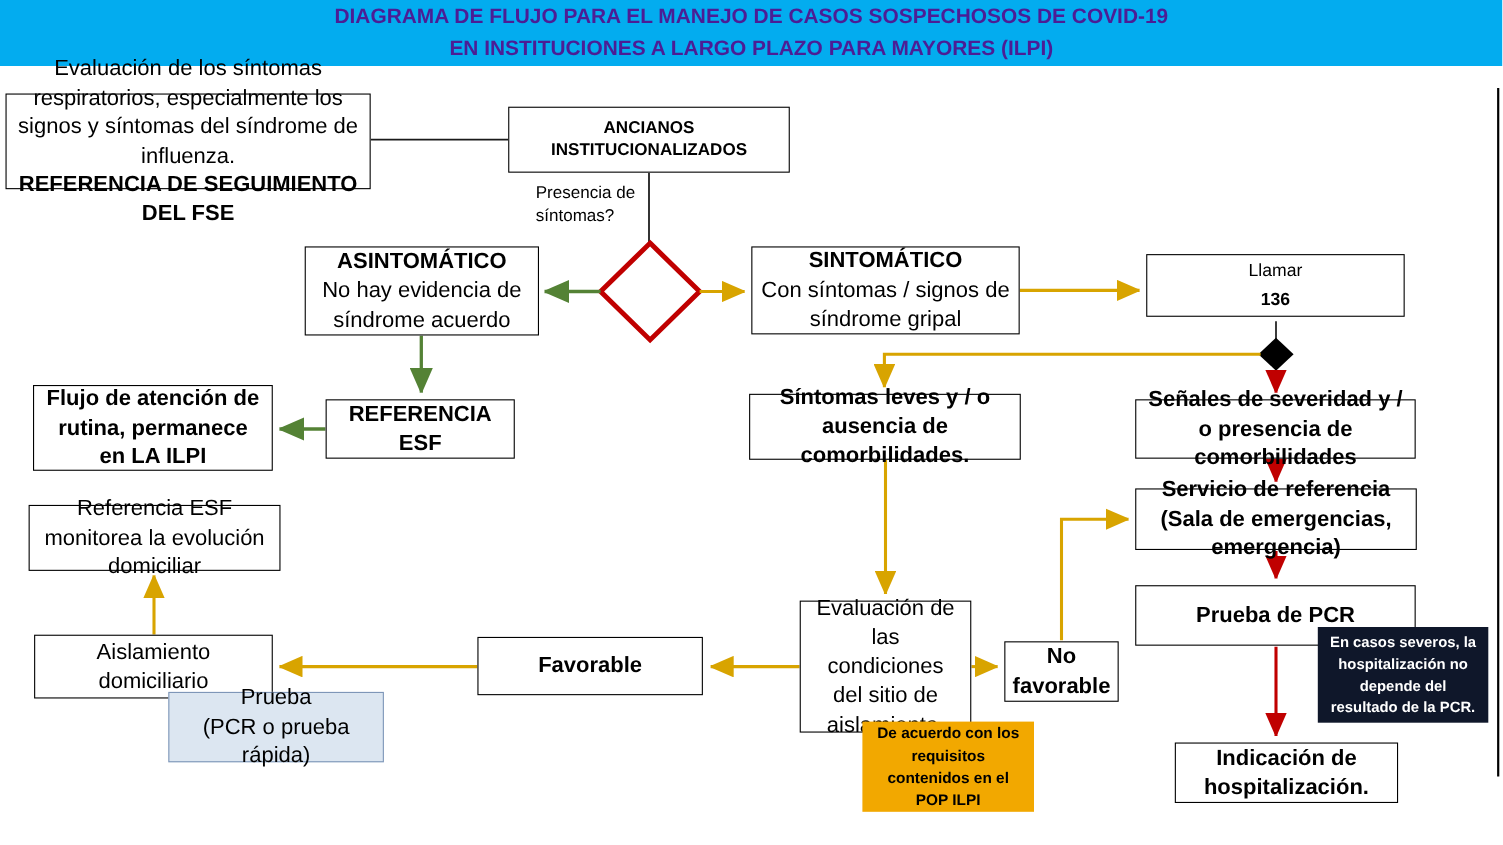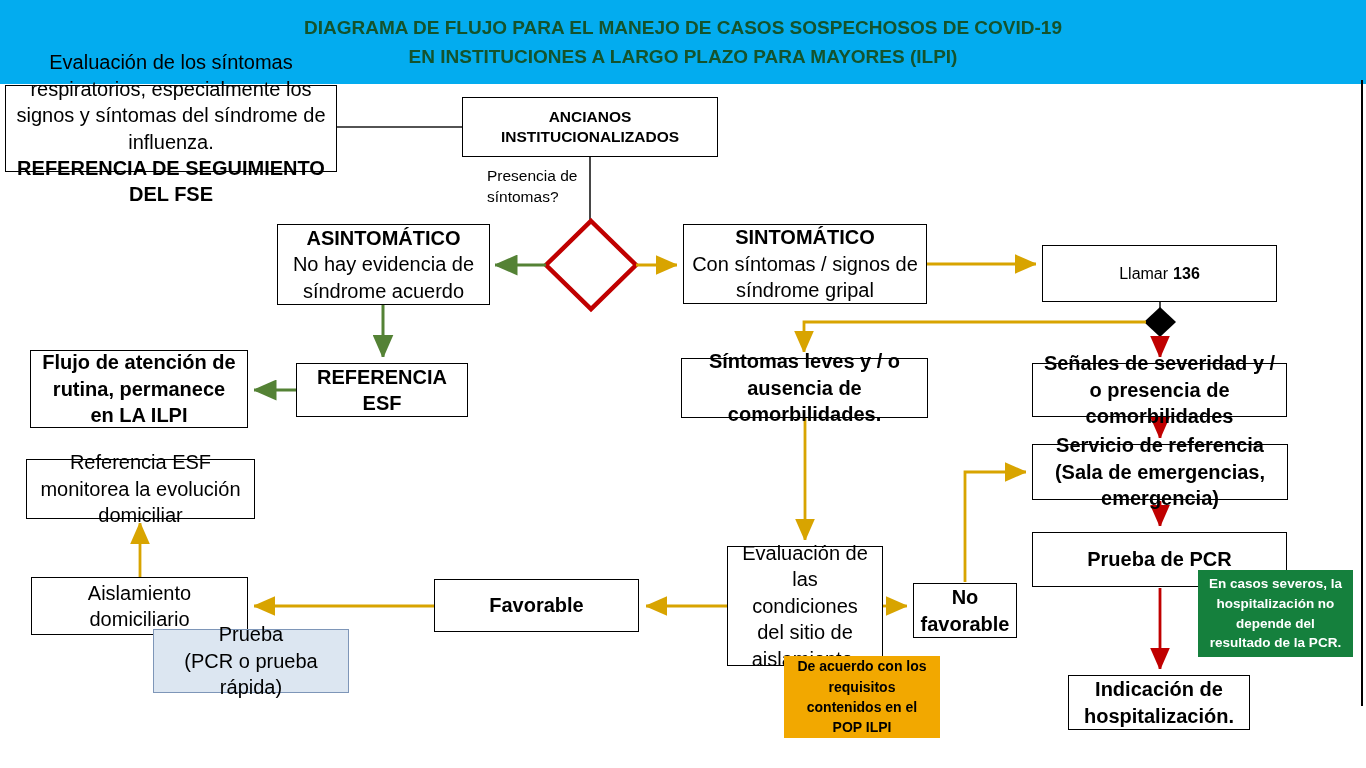--- a/index.html
+++ b/index.html
@@ -1,35 +1,35 @@
 <!DOCTYPE html>
 <html><head>
 <meta charset="utf-8">
 <style>
   html,body{margin:0;padding:0;background:#fff;}
   #canvas{
     position:relative;width:1366px;height:768px;overflow:hidden;
     font-family:"Liberation Sans",sans-serif;color:#000;background:#fff;
   }
   #banner{
-    position:absolute;left:0;top:0;width:1366px;height:84px;background:#03ACEF;
+    position:absolute;left:0;top:0;width:1366px;height:60px;background:#03ACEF;
     display:flex;flex-direction:column;justify-content:center;align-items:center;
-    color:#14532d;font-weight:700;font-size:19px;line-height:1.55;text-align:center;
+    color:#4c1d95;font-weight:700;font-size:19px;line-height:1.55;text-align:center;
   }
   .node{
     position:absolute;background:#fff;border:1.6px solid #000;box-sizing:border-box;
     display:flex;flex-direction:column;justify-content:center;align-items:center;
     text-align:center;font-size:20px;line-height:1.32;padding:4px 8px;z-index:2;
   }
   .bold{font-weight:700;}
   .blk{display:block;width:100%;}
   #svgLayer{position:absolute;left:0;top:0;width:1366px;height:768px;z-index:1;pointer-events:none;}
   .floating-label{position:absolute;z-index:2;font-size:15.5px;line-height:1.35;text-align:left;}
   .note-red{
-    background:#15803d;color:#fff;border:none;font-weight:700;font-size:13.5px;z-index:3;line-height:1.45;
+    background:#0f172a;color:#fff;border:none;font-weight:700;font-size:13.5px;z-index:3;line-height:1.45;
   }
   .note-orange{
     background:#F2A800;color:#000;border:none;font-weight:700;font-size:14px;z-index:3;line-height:1.45;
   }
   .note-blue{
     background:#DCE6F1;border:1.2px solid #7E96B8;z-index:3;
   }
 </style>
 </head>
 <body>
@@ -99,21 +99,21 @@
   <div class="node" style="left:277px;top:224px;width:213px;height:81px;">
     <span class="blk bold">ASINTOMÁTICO</span>
     <span class="blk">No hay evidencia de síndrome acuerdo</span>
   </div>
 
   <div class="node" style="left:683px;top:224px;width:244px;height:80px;">
     <span class="blk bold">SINTOMÁTICO</span>
     <span class="blk">Con síntomas / signos de síndrome gripal</span>
   </div>
 
-  <div class="node" style="left:1042px;top:245px;width:235px;height:57px;font-size:16px;flex-direction:row;gap:5px;">
+  <div class="node" style="left:1042px;top:231px;width:235px;height:57px;font-size:16px;flex-direction:column;gap:5px;">
     <span>Llamar</span>
     <span class="bold">136</span>
   </div>
 
   <div class="node bold" style="left:296px;top:363px;width:172px;height:54px;">
     <span>REFERENCIA ESF</span>
   </div>
 
   <div class="node bold" style="left:30px;top:350px;width:218px;height:78px;">
     <span>Flujo de atención de rutina, permanece en LA ILPI</span>
@@ -133,21 +133,21 @@
   </div>
 
   <div class="node bold" style="left:1032px;top:532px;width:255px;height:55px;">
     <span>Prueba de PCR</span>
   </div>
 
   <div class="node note-red" style="left:1198px;top:570px;width:155px;height:87px;">
     <span>En casos severos, la hospitalización no depende del resultado de la PCR.</span>
   </div>
 
-  <div class="node bold" style="left:1068px;top:675px;width:182px;height:55px;">
+  <div class="node bold" style="left:1068px;top:675px;width:203px;height:55px;">
     <span>Indicación de hospitalización.</span>
   </div>
 
   <div class="node" style="left:26px;top:459px;width:229px;height:60px;">
     <span>Referencia ESF monitorea la evolución domiciliar</span>
   </div>
 
   <div class="node" style="left:31px;top:577px;width:217px;height:58px;">
     <span>Aislamiento domiciliario</span>
   </div>

